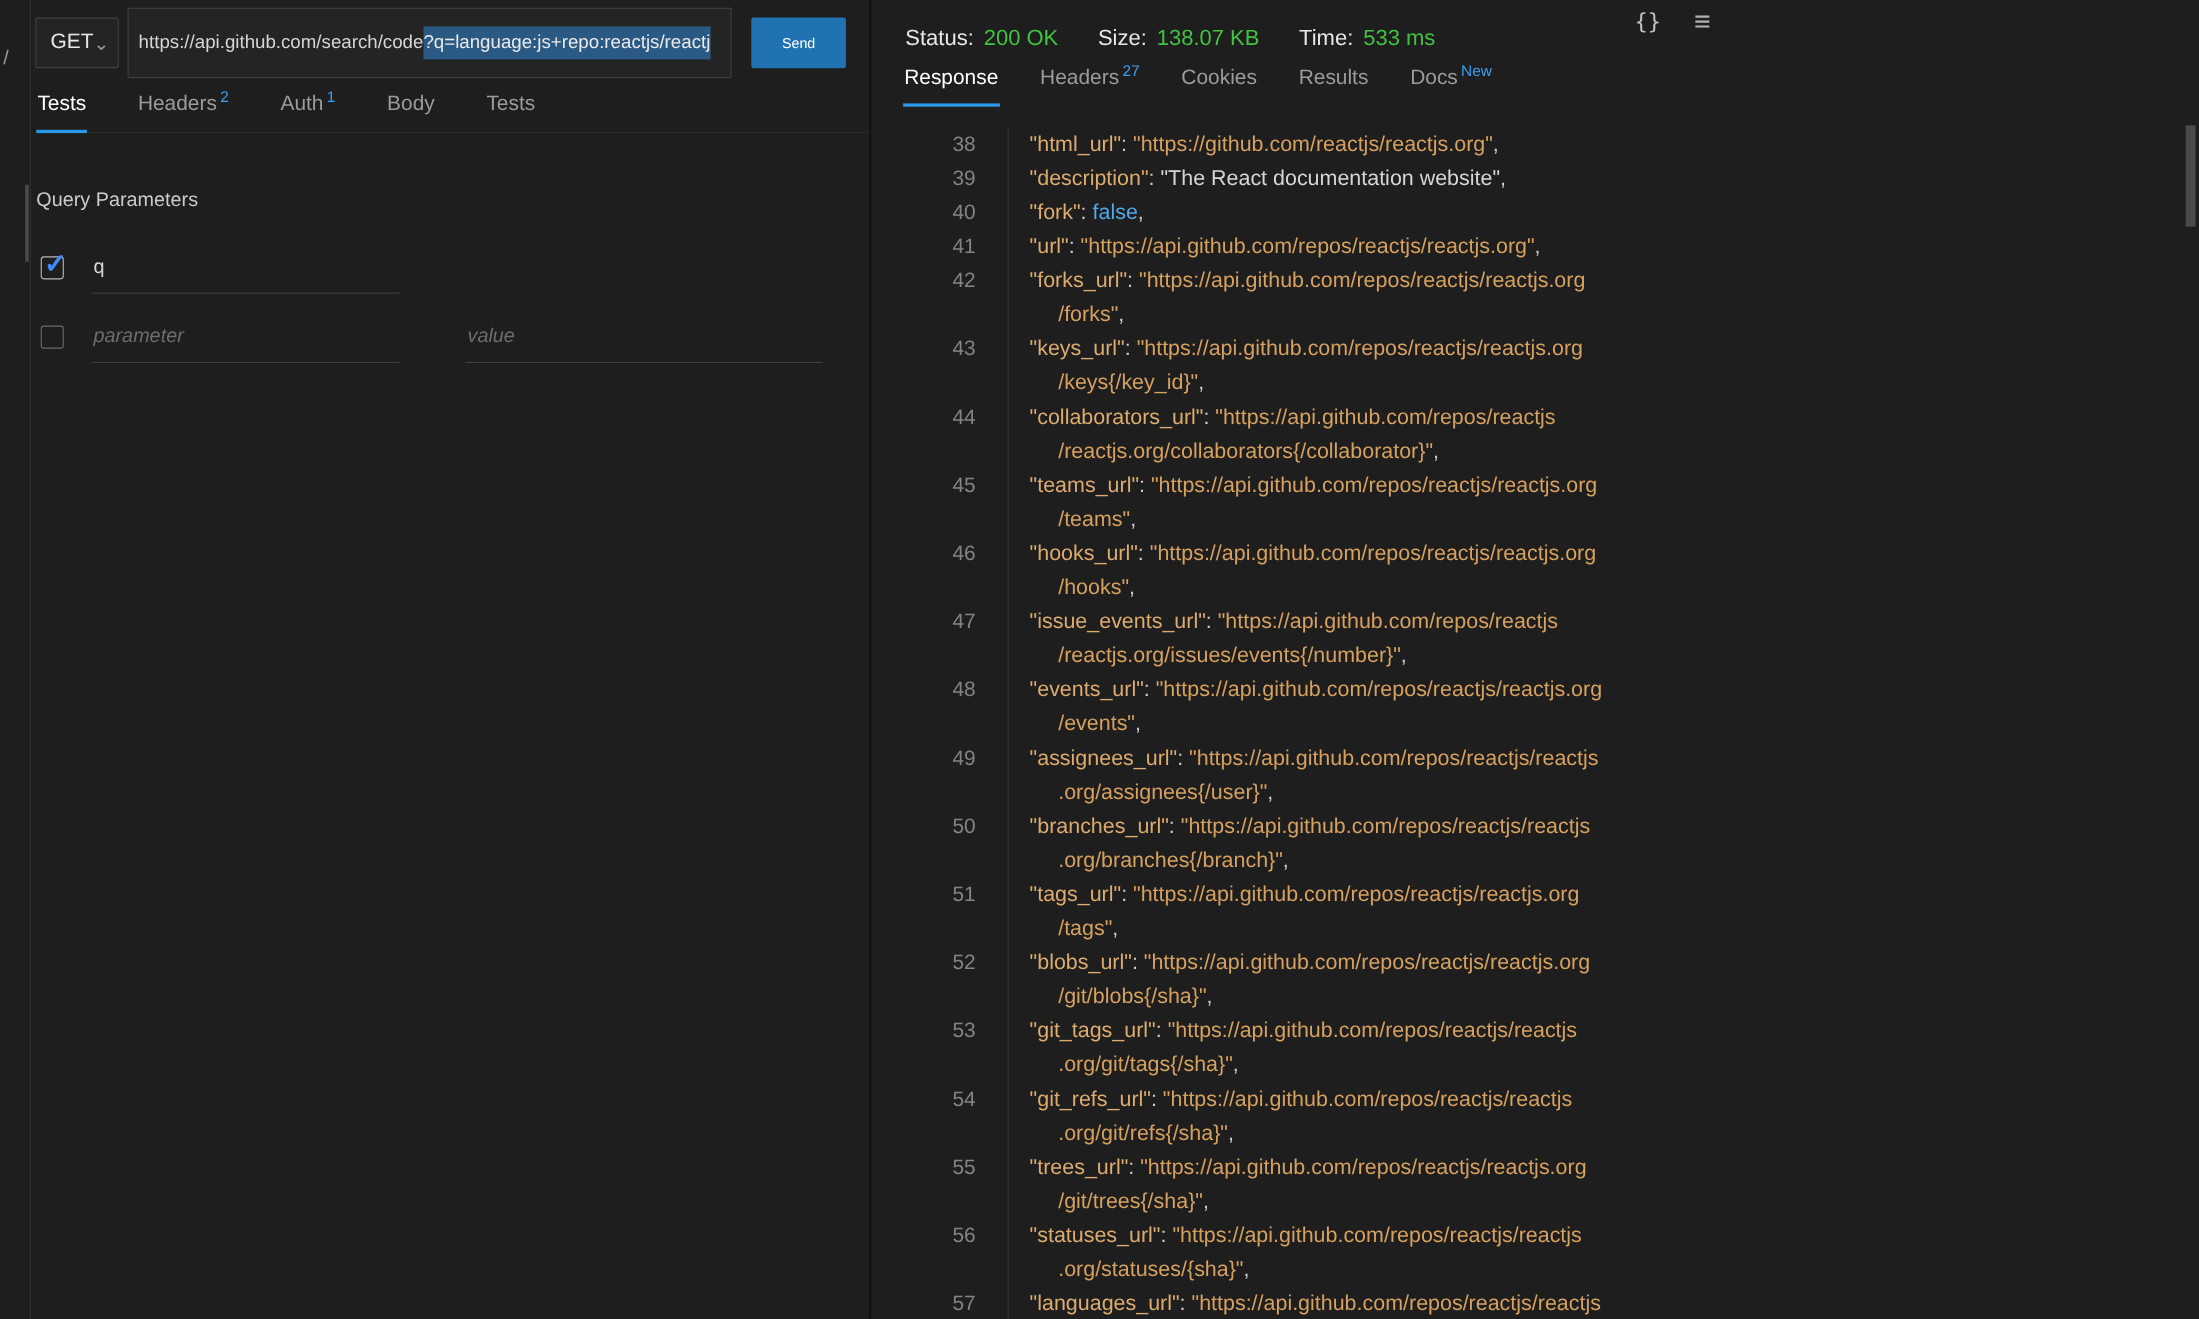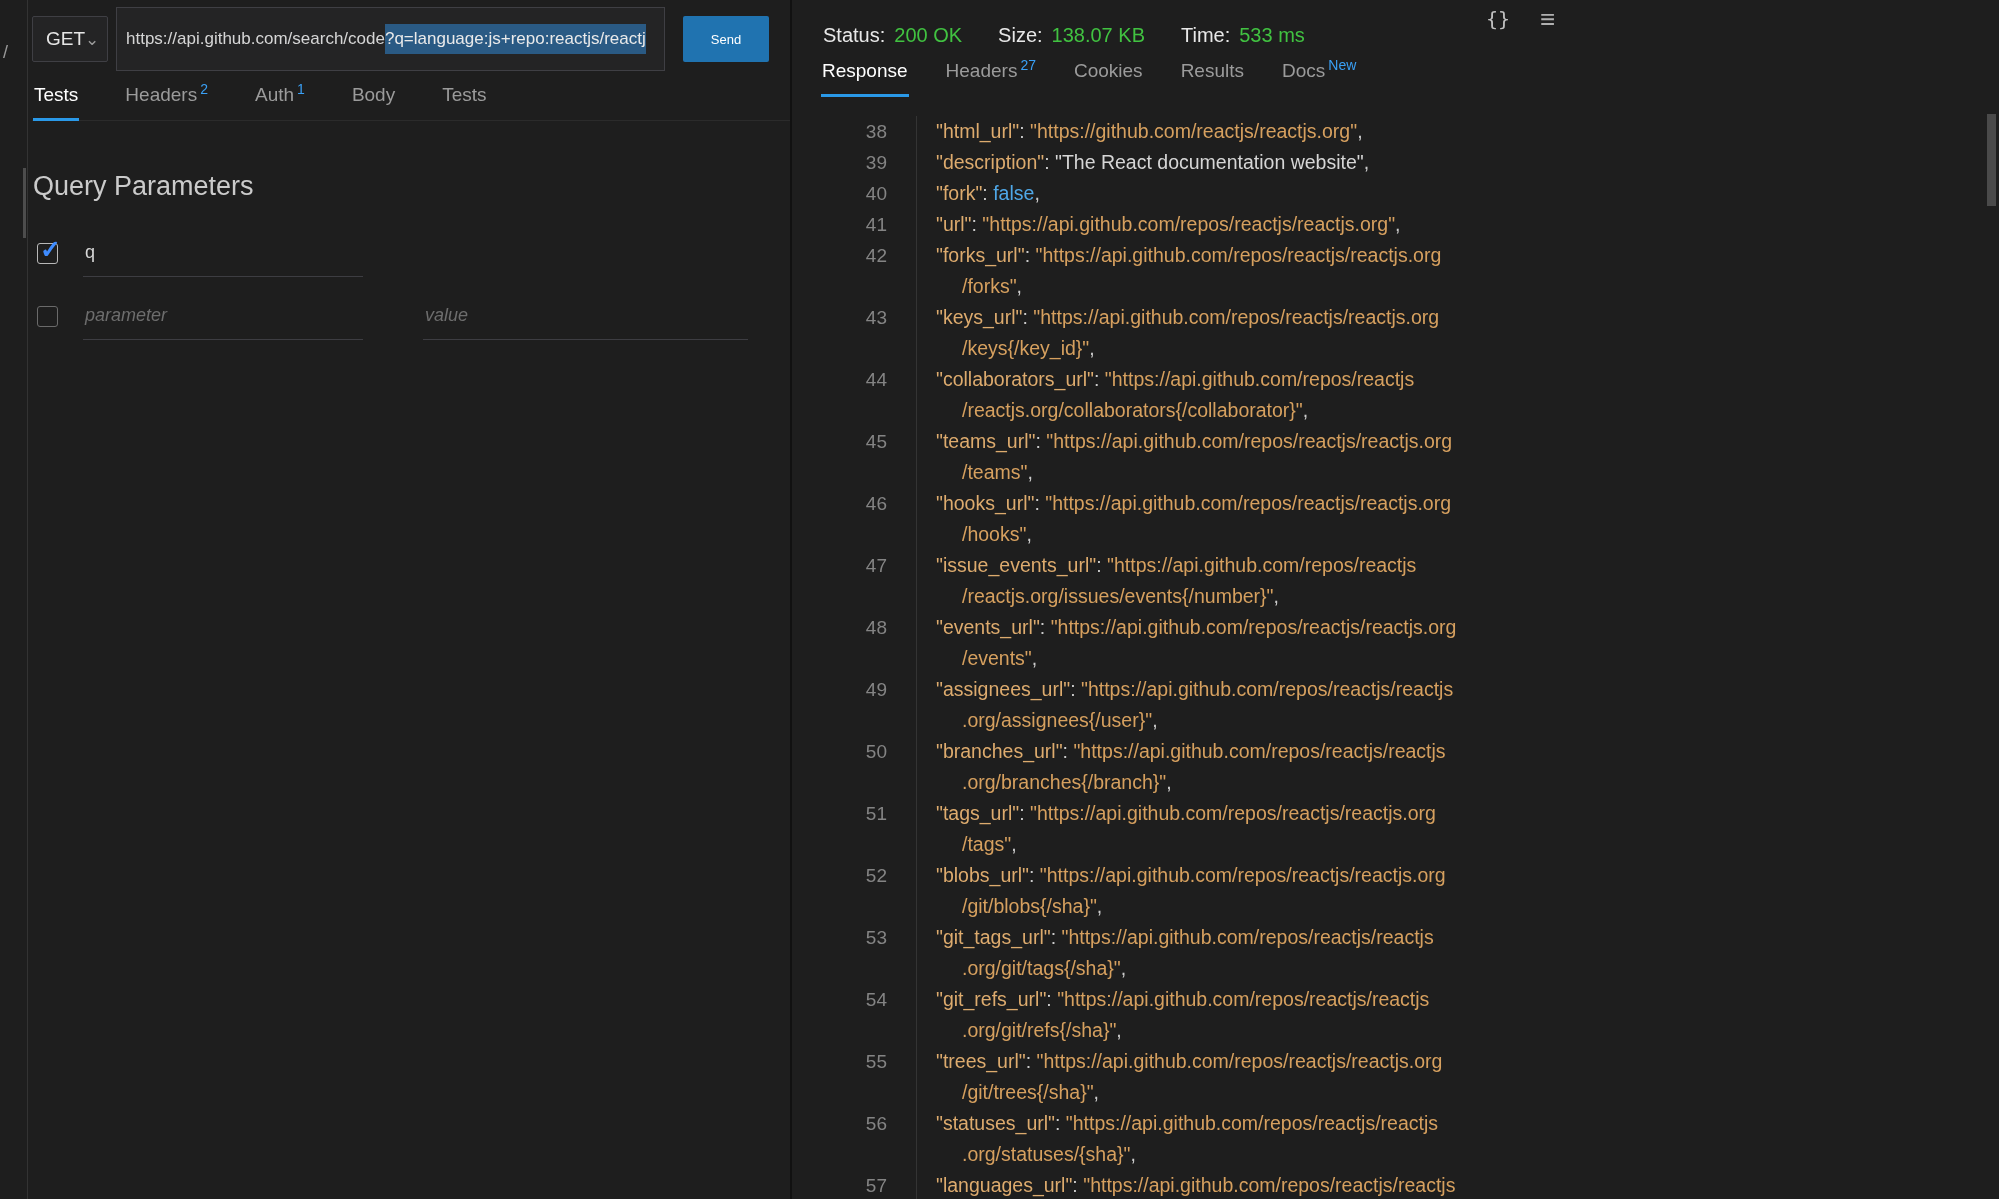--- a/index.html
+++ b/index.html
@@ -38,21 +38,21 @@
   .tabs { display:flex; padding-left:1px; }
   .tabs.bordered { border-bottom:1px solid #2b2b2b; }
   .req-tabs { margin-top:14px; gap:45px; }
   .resp-tabs { margin-top:5px; gap:36px; padding-left:29px; position:relative; }
   .tab { position:relative; padding:8px 1px 14px; font-size:19px; color:#9b9b9b; cursor:pointer; }
   .tab.active { color:#ffffff; }
   .tab.active::after { content:''; position:absolute; left:0; right:0; bottom:-1px; height:3px; background:#2a99e8; }
   .badge { color:#3aa0f5; font-size:14px; margin-left:3px; position:relative; top:-7px; }
 
   
-  .section-title { margin:50px 0 0 1px; font-size:27px; color:#cbcbcb; }
+  .section-title { margin:50px 0 0 1px; font-size:18px; color:#cbcbcb; }
   .param-row { display:flex; align-items:flex-start; margin:38px 0 0 5px; }
   .param-row + .param-row { margin-top:26px; }
   .checkbox { width:21px; height:21px; border:1.5px solid #b8b8b8; border-radius:3px; position:relative; margin-top:3px; cursor:pointer; flex-shrink:0; }
   .checkbox.unchecked { border-color:#6a6a6a; }
   .tick { position:absolute; top:-9px; left:2px; font-size:25px; font-weight:bold; color:#3f8cff; }
   .pfield { width:280px; margin-left:25px; border-bottom:1px solid #3d3d42; padding:2px 2px 13px 2px; font-size:18px; color:#d8d8d8; cursor:text; }
   .pfield.value { width:325px; margin-left:60px; }
   .pfield.placeholder { color:#6d6d6d;font-style:italic; }
 
   

